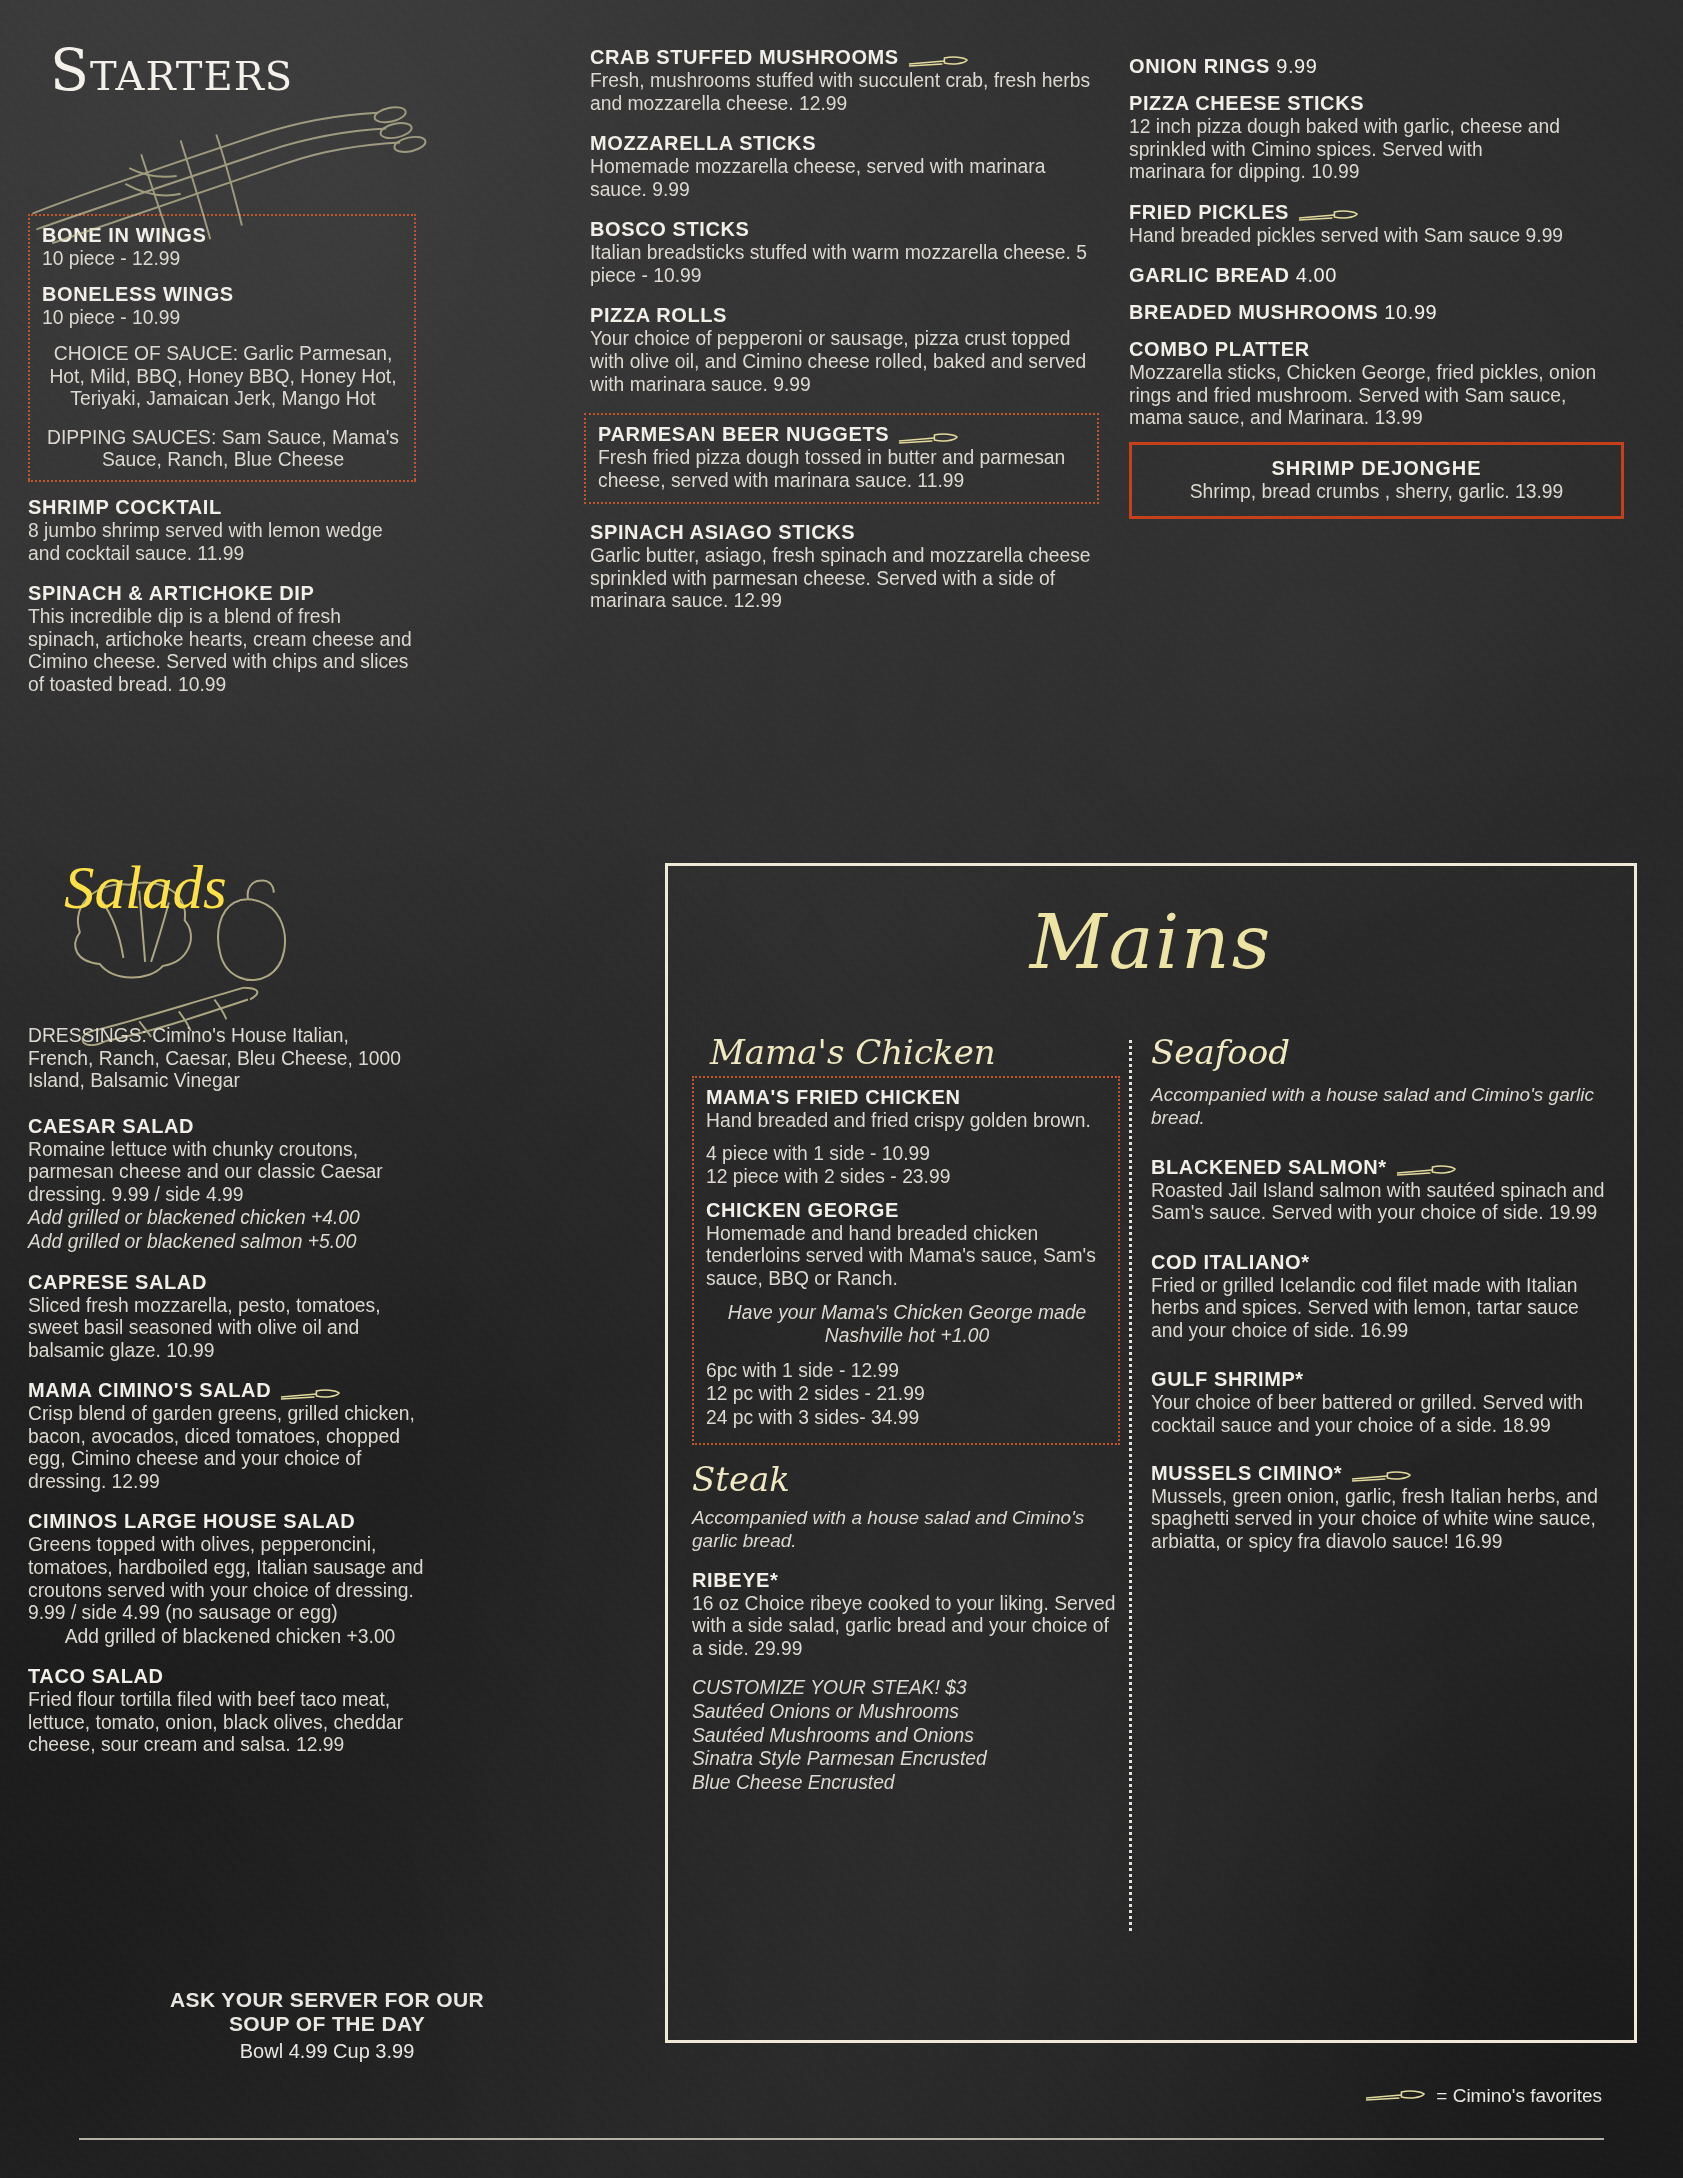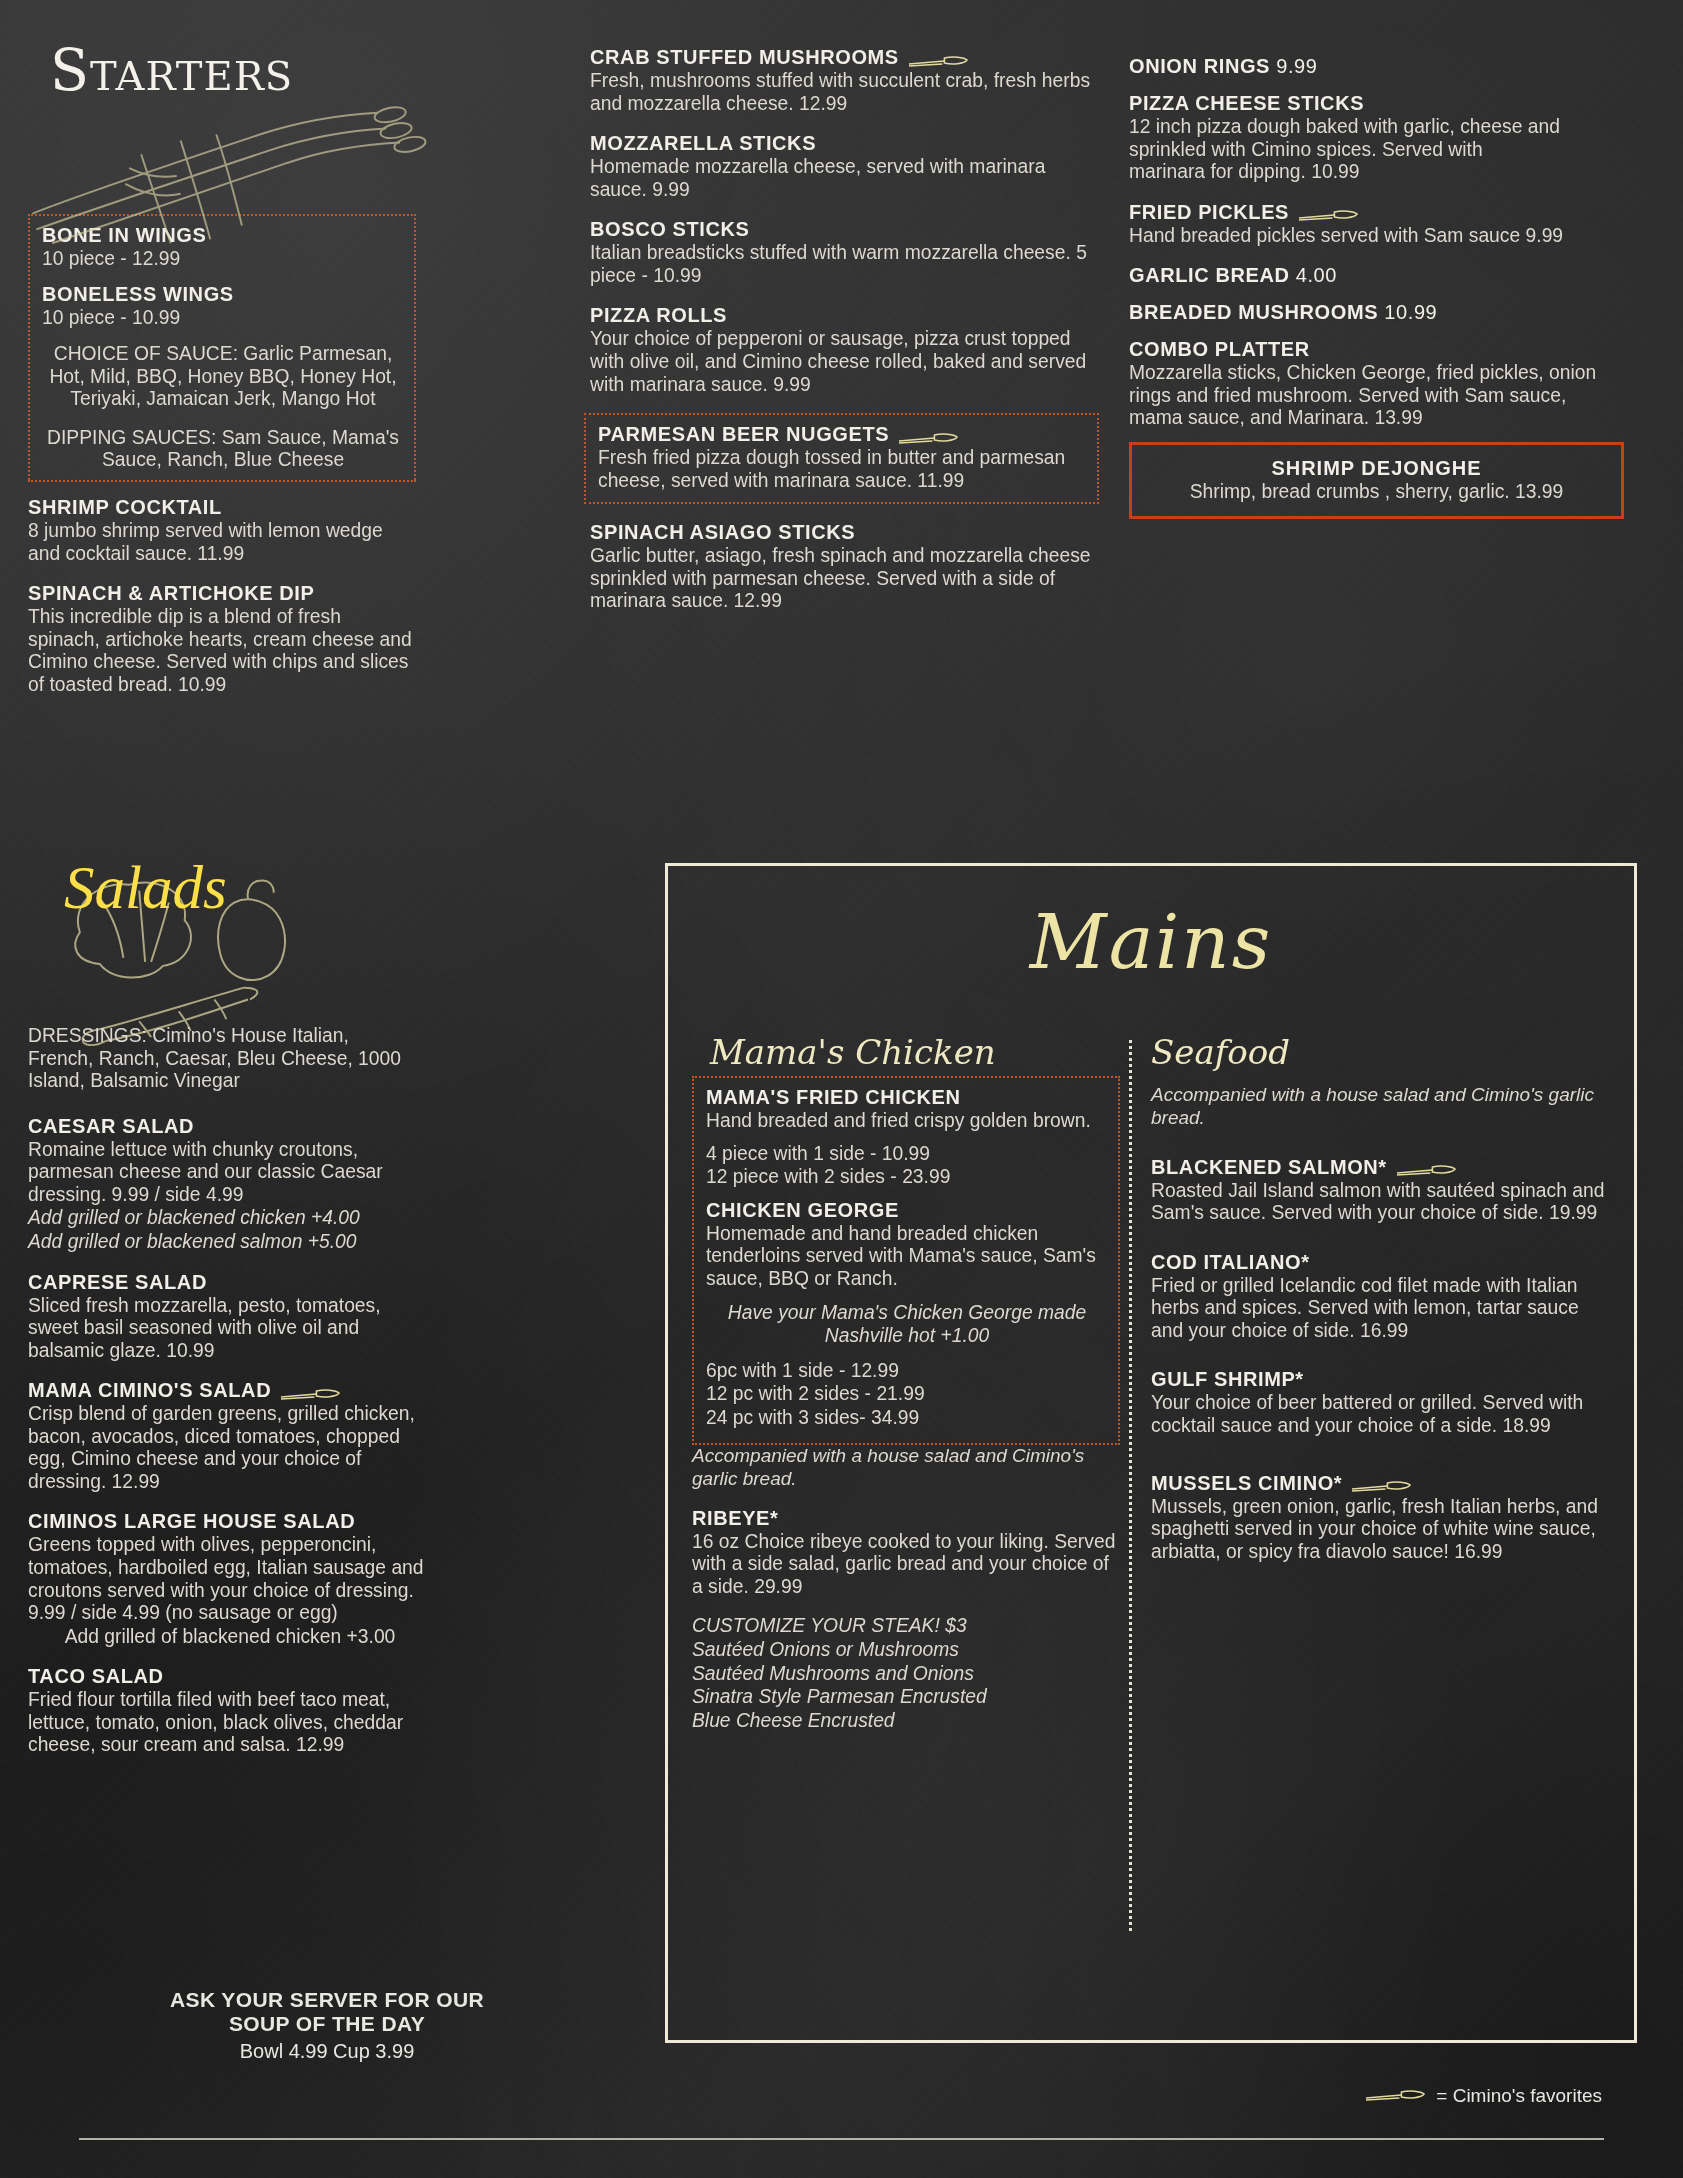--- a/index.html
+++ b/index.html
@@ -396,20 +396,21 @@
         <div class="blk" style="margin-bottom:4px">
           <div class="hdr">CHICKEN GEORGE</div>
           <div class="desc">Homemade and hand breaded chicken tenderloins served with Mama's sauce, Sam's sauce, BBQ or Ranch.</div>
           <div class="desc ital" style="margin-top:12px;text-align:center">Have your Mama's Chicken George made Nashville hot +1.00</div>
           <div class="desc" style="margin-top:12px">6pc with 1 side - 12.99</div>
           <div class="desc">12 pc with 2 sides - 21.99</div>
           <div class="desc">24 pc with 3 sides- 34.99</div>
         </div>
       </div>
 
+      <div class="sub-script" style="margin-top:14px">Steak</div>
       <div class="note-ital" style="margin-bottom:16px">Accompanied with a house salad and Cimino's garlic bread.</div>
 
       <div class="blk">
         <div class="hdr">RIBEYE*</div>
         <div class="desc">16 oz Choice ribeye cooked to your liking. Served with a side salad, garlic bread and your choice of a side. 29.99</div>
       </div>
 
       <div class="desc ital" style="margin-top:14px">CUSTOMIZE YOUR STEAK! $3</div>
       <div class="desc ital">Sautéed Onions or Mushrooms</div>
       <div class="desc ital">Sautéed Mushrooms and Onions</div>
@@ -428,21 +429,21 @@
                 <path d="M38,3 C46,1 58,2 61,5 C58,9 46,10 38,8 Z"></path>
                 <path d="M2,11 L36,9"></path>
               </g>
             </svg></div>
         <div class="desc">Roasted Jail Island salmon with sautéed spinach and Sam's sauce. Served with your choice of side. 19.99</div>
       </div>
       <div class="blk" style="margin-bottom:26px">
         <div class="hdr">COD ITALIANO*</div>
         <div class="desc">Fried or grilled Icelandic cod filet made with Italian herbs and spices. Served with lemon, tartar sauce and your choice of side. 16.99</div>
       </div>
-      <div class="blk" style="margin-bottom:34px">
+      <div class="blk" style="margin-bottom:24px">
         <div class="hdr">GULF SHRIMP*</div>
         <div class="desc">Your choice of beer battered or grilled. Served with cocktail sauce and your choice of a side. 18.99</div>
       </div>
       <div class="blk">
         <div class="hdr"><span>MUSSELS CIMINO*</span><svg class="fork-icon inline-fork" width="63" height="14" viewBox="0 0 64 14">
               <g stroke="#e3db9e" stroke-width="1.6" fill="none">
                 <path d="M2,9 L38,6"></path>
                 <path d="M38,3 C46,1 58,2 61,5 C58,9 46,10 38,8 Z"></path>
                 <path d="M2,11 L36,9"></path>
               </g>

